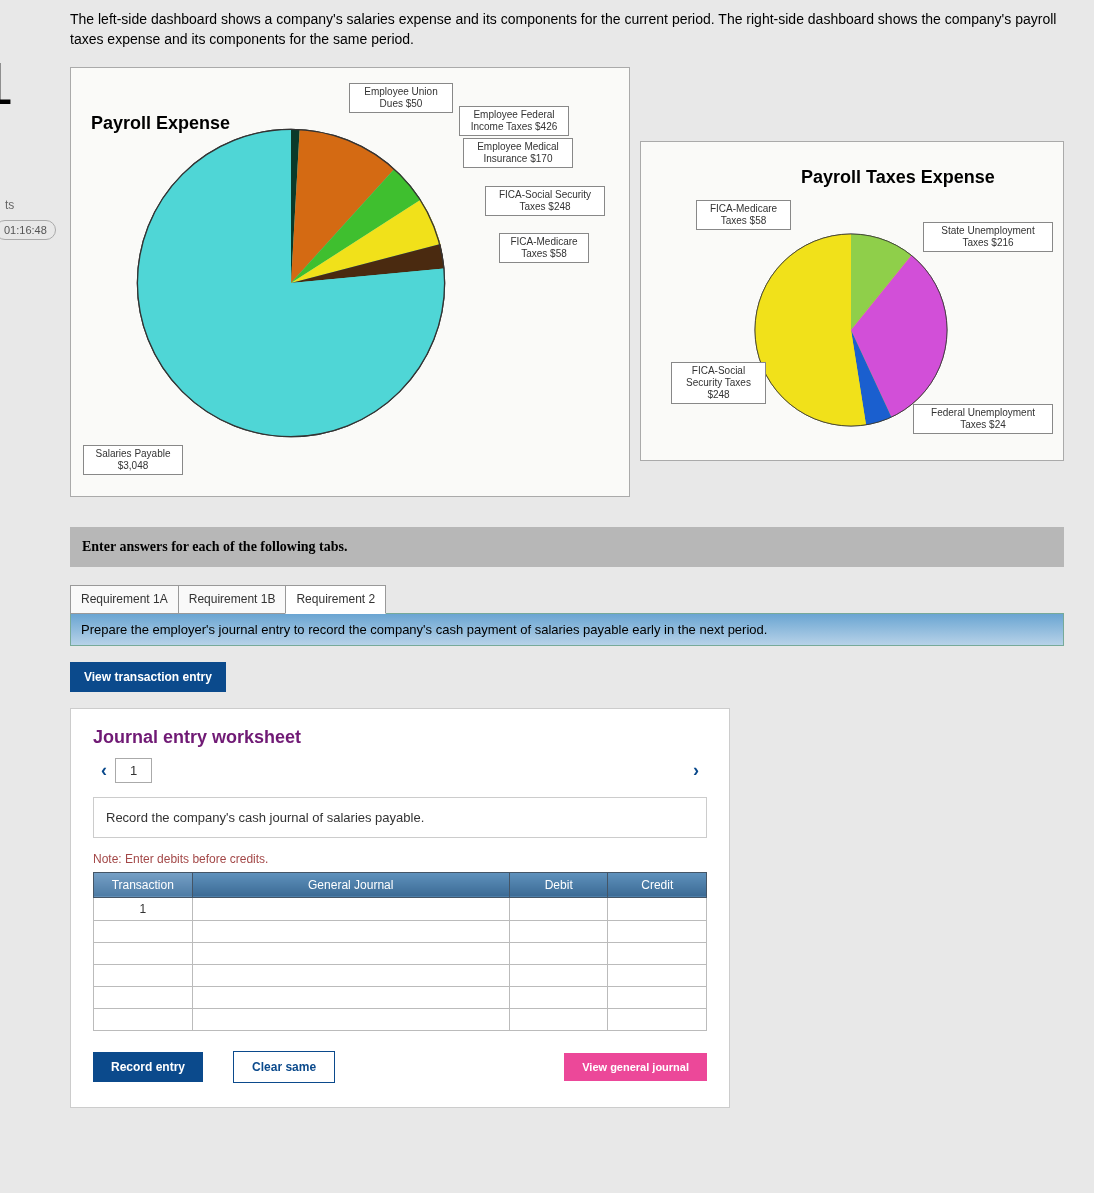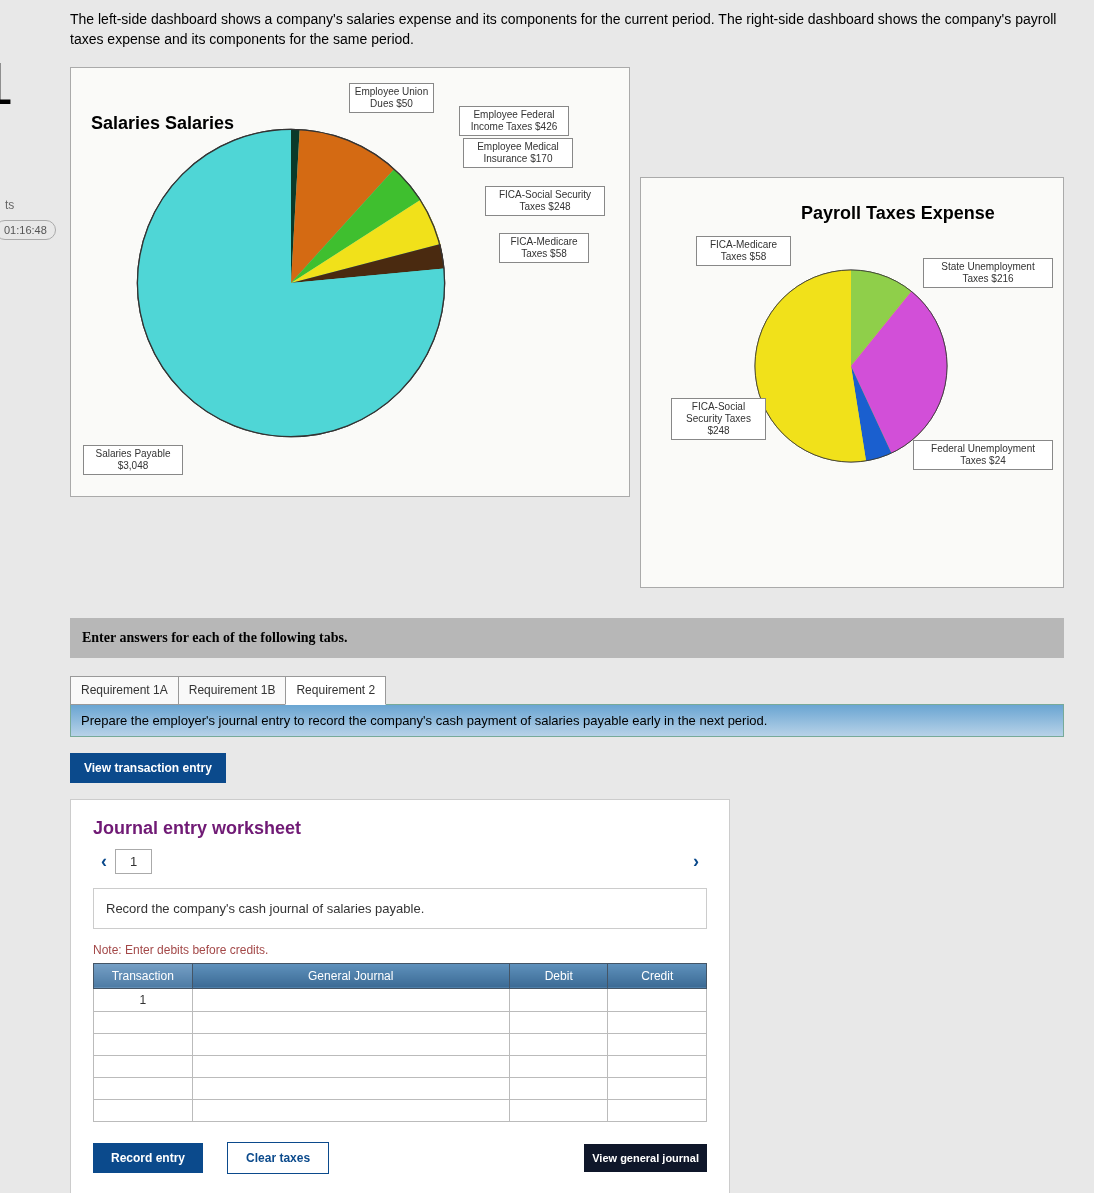--- a/index.html
+++ b/index.html
@@ -9,21 +9,21 @@
 .qnum { font-size: 60px; font-weight: 400; color: #000; line-height: 0.8; position: relative; left: -20px; top: 40px; }
 .sidebar { position: relative; }
 .ts { font-size: 12px; color: #666; margin-top: 130px; margin-left: 5px; }
 .timer { display: inline-block; border: 1px solid #aaa; border-radius: 14px; padding: 3px 8px; font-size: 11px; color: #555; margin-top: 8px; margin-left: -5px; white-space: nowrap; }
 .content { flex: 1; padding: 10px 30px 30px 20px; }
 .quiz-label { font-size: 12px; color: #888; margin-bottom: 6px; position: relative; top: -4px; left: -40px; }
 .intro { font-size: 14px; color: #000; line-height: 1.4; margin-bottom: 18px; }
 .dash-row { display: flex; gap: 10px; margin-bottom: 30px; }
 .dash-box { border: 1px solid #aaa; background: #fafaf8; padding: 10px; position: relative; }
 .dash-left { width: 560px; height: 430px; }
-.dash-right { flex: 1; height: 411px; margin-top: 110px; }
+.dash-right { flex: 1; height: 320px; margin-top: 74px; }
 .dash-title { font-size: 18px; font-weight: bold; color: #000; }
 .dash-left .dash-title { position: absolute; top: 45px; left: 20px; }
 .dash-right .dash-title { position: absolute; top: 25px; left: 160px; }
 .chart-label { position: absolute; border: 1px solid #888; background: #fff; font-size: 10px; text-align: center; line-height: 1.2; padding: 2px 4px; }
 .pie-left { position: absolute; top: 55px; left: 60px; }
 .pie-right { position: absolute; top: 88px; left: 110px; }
 .instruction-bar { background: #b7b7b7; padding: 12px 12px; font-weight: bold; font-size: 14px; color: #000; margin: 12px 0 18px; font-family: Liberation Serif, serif; }
 .tabs { display: flex; gap: 0; }
 .tab { border: 1px solid #999; padding: 6px 10px; font-size: 12px; background: #f9f9f9; text-align: center; line-height: 1.2; margin-right: -1px; cursor: pointer; }
 .tab.active { background: #fff; border-bottom: 1px solid #fff; position: relative; z-index: 1; }
@@ -35,55 +35,55 @@
 .ws-arrow { color: #0b4a8c; font-size: 18px; font-weight: bold; padding: 2px 8px; cursor: pointer; }
 .ws-page { border: 1px solid #aaa; padding: 4px 14px; font-size: 13px; background: #fff; }
 .ws-arrow-right { margin-left: auto; }
 .ws-desc { border: 1px solid #ccc; padding: 12px; font-size: 13px; margin-bottom: 14px; background: #fff; }
 .ws-note { color: #a34848; font-size: 12px; margin-bottom: 6px; }
 .je-table { width: 100%; border-collapse: collapse; font-size: 12px; padding-left: 48px; }
 .je-table th { background: linear-gradient(#5f92bd, #3b6a94); color: #fff; font-weight: normal; padding: 5px 6px; border: 1px solid #456; }
 .je-table th.th-trans { background: linear-gradient(#76a0c6, #4d7ba4); }
 .je-table td { border: 1px solid #bbb; padding: 4px 6px; height: 22px; background: #fff; }
 .je-table td:first-child { text-align: center; }
-.ws-actions { display: flex; gap: 24px; margin-top: 20px; align-items: center; }
+.ws-actions { display: flex; gap: 30px; margin-top: 20px; align-items: center; }
 .btn-record { background: #0b4a8c; color: #fff; font-size: 12px; font-weight: bold; padding: 8px 18px; border: none; cursor: pointer; }
 .btn-clear { background: #fff; color: #0b4a8c; font-size: 12px; font-weight: bold; padding: 8px 18px; border: 1px solid #0b4a8c; cursor: pointer; }
-.btn-vg { background: #0f172a; color: #fff; font-size: 11px; font-weight: bold; padding: 8px 8px; border: none; cursor: pointer; margin-left: auto; }
+.btn-vg { background: #ec4899; color: #fff; font-size: 11px; font-weight: bold; padding: 8px 18px; border: none; cursor: pointer; margin-left: auto; }
 </style>
 </head>
 <body>
 
 <div class="page">
   <div class="left-col sidebar">
     <div class="quiz-label">quiz</div>
     <div class="qnum">1</div>
     <div class="ts">ts</div>
     <div class="timer">01:16:48</div>
   </div>
 
   <div class="content">
     <p class="intro">The left-side dashboard shows a company's salaries expense and its components for the current period. The right-side dashboard shows the company's payroll taxes expense and its components for the same period.</p>
 
     <div class="dash-row">
 
       <div class="dash-box dash-left">
-        <div class="dash-title">Salaries Salaries</div>
+        <div class="dash-title">Payroll Expense</div>
         <svg class="pie-left" width="320" height="320" viewBox="0 0 100 100">
           <circle cx="50" cy="50" r="48" fill="#4fd6d6" stroke="#333" stroke-width="0.4"></circle>
 
           <path d="M50 50 L50 2 A48 48 0 0 1 52.7 2.08 Z" fill="#0a3a2a"></path>
           <path d="M50 50 L52.7 2.08 A48 48 0 0 1 82.3 14.4 Z" fill="#d46a13"></path>
           <path d="M50 50 L82.3 14.4 A48 48 0 0 1 90.5 24.0 Z" fill="#3fbf2f"></path>
           <path d="M50 50 L90.5 24.0 A48 48 0 0 1 96.7 37.8 Z" fill="#f1e11a"></path>
           <path d="M50 50 L96.7 37.8 A48 48 0 0 1 97.8 45.5 Z" fill="#4a2a10"></path>
           <path d="M50 50 L97.8 45.5 A48 48 0 1 1 50 2 Z" fill="#4fd6d6"></path>
           <circle cx="50" cy="50" r="48" fill="none" stroke="#333" stroke-width="0.4"></circle>
         </svg>
-        <div class="chart-label" style="top:15px; left:278px; width:85px;">Employee Union Dues $50</div>
+        <div class="chart-label" style="top:15px; left:278px; width:104px;">Employee Union Dues $50</div>
         <div class="chart-label" style="top:38px; left:388px; width:110px;">Employee Federal Income Taxes $426</div>
         <div class="chart-label" style="top:70px; left:392px; width:110px;">Employee Medical Insurance $170</div>
         <div class="chart-label" style="top:118px; left:414px; width:120px;">FICA-Social Security Taxes $248</div>
         <div class="chart-label" style="top:165px; left:428px; width:90px;">FICA-Medicare Taxes $58</div>
         <div class="chart-label" style="top:340px; left:12px; width:100px;margin-top:37px;">Salaries Payable $3,048</div>
       </div>
 
       <div class="dash-box dash-right">
         <div class="dash-title">Payroll Taxes Expense</div>
         <svg class="pie-right" width="200" height="200" viewBox="0 0 100 100">
@@ -164,18 +164,18 @@
           <tr>
               <td></td>
               <td></td>
               <td></td>
               <td></td>
             </tr>
         </tbody>
       </table>
       <div class="ws-actions">
         <button class="btn-record">Record entry</button>
-        <button class="btn-clear">Clear taxes</button>
+        <button class="btn-clear">Clear same</button>
         <button class="btn-vg">View general journal</button>
       </div>
     </div>
   </div>
 </div>
 
 </body></html>

